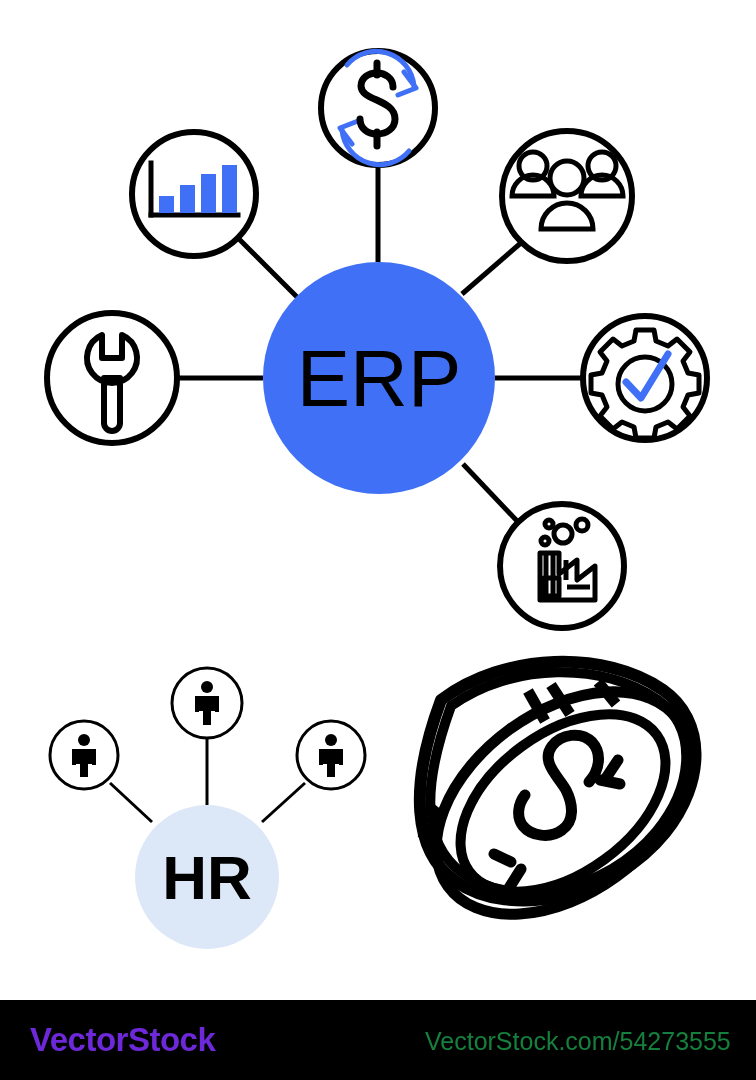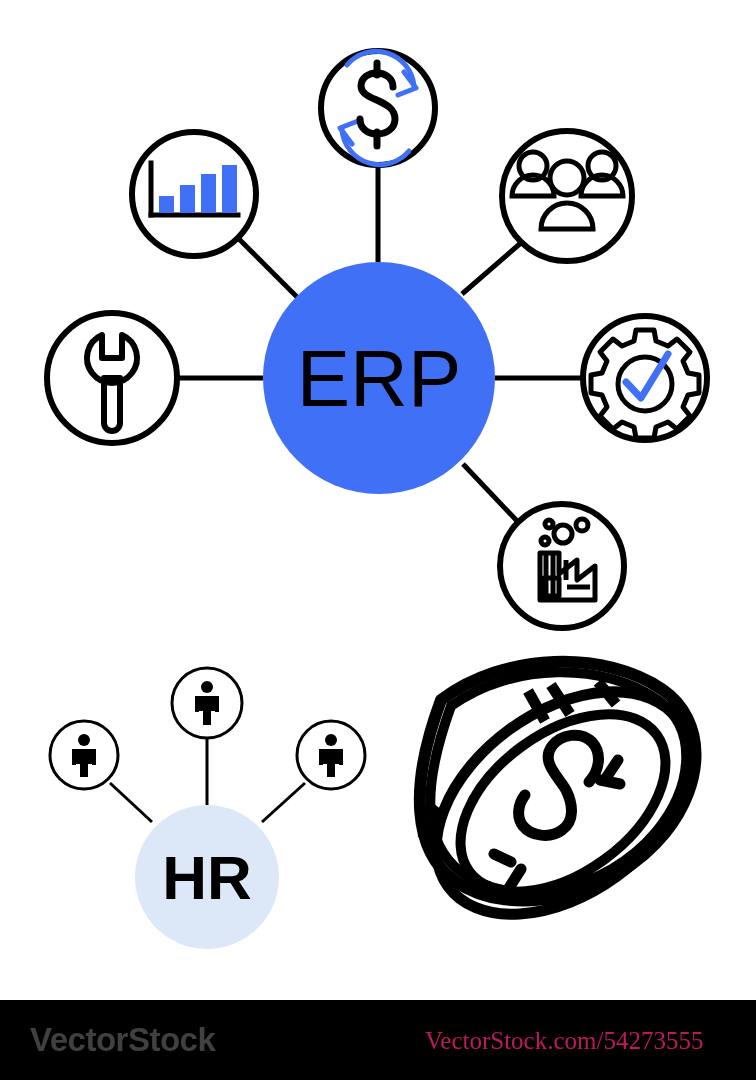--- a/index.html
+++ b/index.html
@@ -29,32 +29,32 @@
     height: 80px;
     background: #000000;
   }
   .footer-brand {
     position: absolute;
     left: 30px;
     top: 1018px;
     font-family: "Liberation Sans", sans-serif;
     font-size: 33px;
     font-weight: bold;
-    color: #404040;
+    color: #6d28d9;
     letter-spacing: -0.5px;
     line-height: 44px;
   }
   .footer-url {
     position: absolute;
     left: 425px;
     top: 1024px;
-    font-family: Liberation Serif, serif;
+    font-family: Liberation Sans, sans-serif;
     font-size: 25px;
     font-weight: normal;
-    color: #be185d;
+    color: #15803d;
     line-height: 34px;
   }
   svg text {
     font-family: "Liberation Sans", sans-serif;
   }
 </style>
 </head>
 <body>
 
 <svg id="illustration" viewBox="0 0 756 1080">

